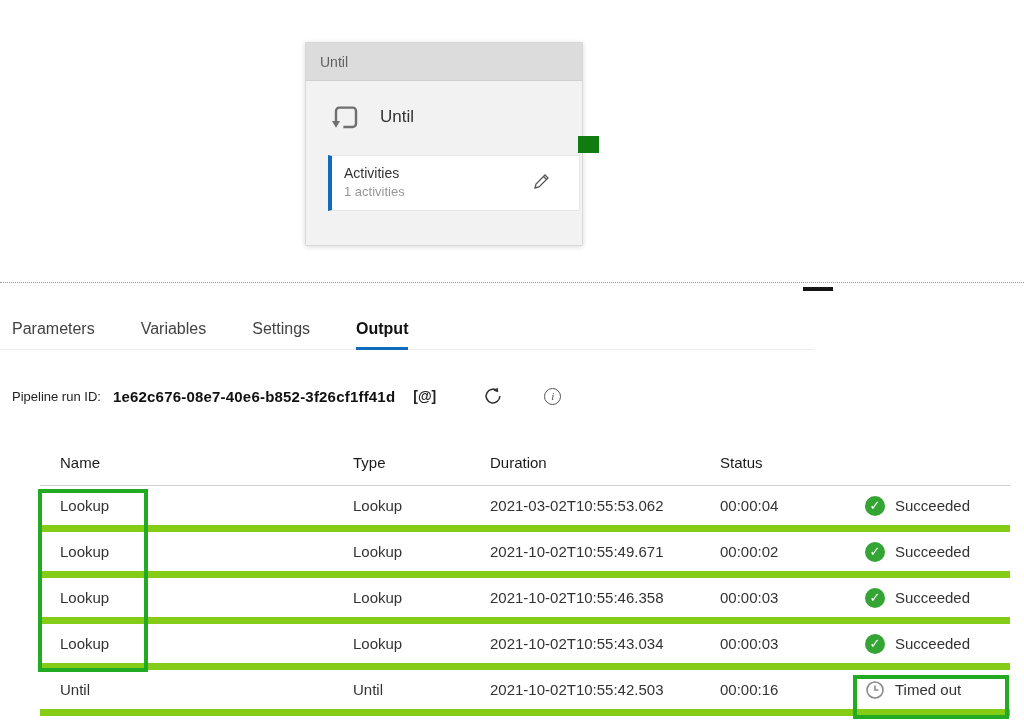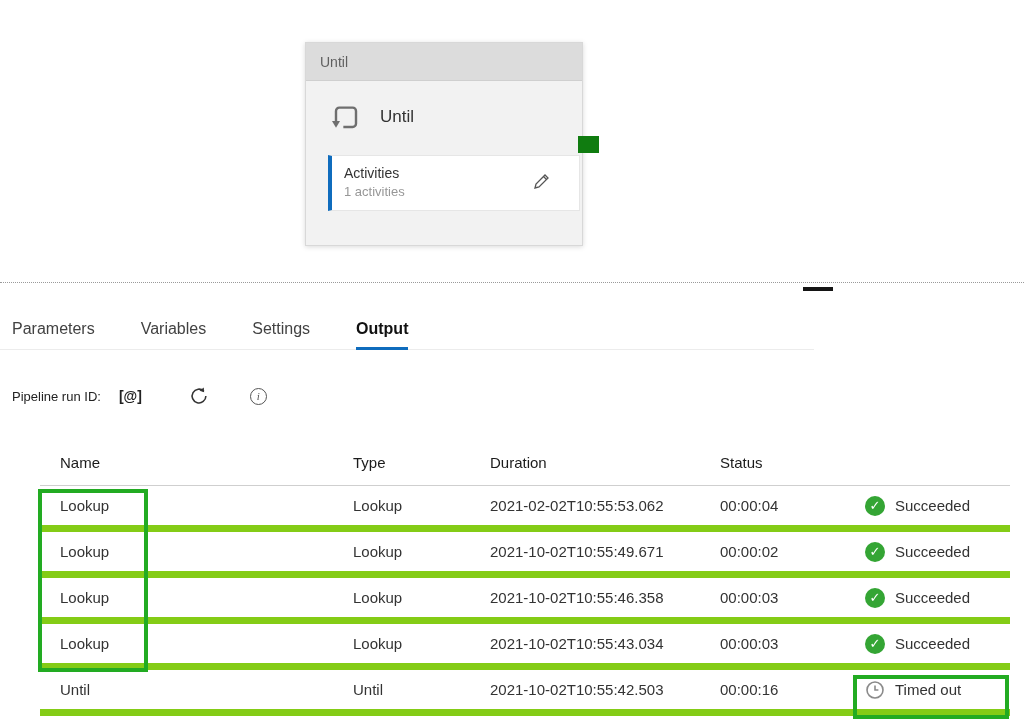--- a/index.html
+++ b/index.html
@@ -113,40 +113,41 @@
 
 <div class="tabs">
   <div class="tab">Parameters</div>
   <div class="tab">Variables</div>
   <div class="tab">Settings</div>
   <div class="tab active">Output</div>
 </div>
 
 <div class="runid-row">
   <span class="runid-label">Pipeline run ID:</span>
+  <span class="runid-value">1e62c676-08e7-40e6-b852-3f26cf1ff41d</span>
   <span class="bracket-icon">[@]</span>
   <svg class="refresh-icon" viewBox="0 0 24 24">
     <path d="M19.5 12 a7.5 7.5 0 1 1-2.2-5.3" fill="none" stroke="#333" stroke-width="1.7"></path>
     <polygon points="17.2,2.6 17.6,8 12.6,6.2" fill="#333"></polygon>
   </svg>
   <span class="info-icon">i</span>
 </div>
 
 <div class="run-table">
   <div class="t-row head">
     <div class="t-cell">Name</div>
     <div class="t-cell">Type</div>
     <div class="t-cell">Duration</div>
     <div class="t-cell">Status</div>
   </div>
 
   <div class="t-row">
     <div class="t-cell">Lookup</div>
     <div class="t-cell">Lookup</div>
-    <div class="t-cell">2021-02-02T10:55:53.062</div>
+    <div class="t-cell">2021-03-02T10:55:53.062</div>
     <div class="t-cell">00:00:04</div>
     <div class="t-cell status-cell">
       <span class="check-circle">✓</span>
       <span>Succeeded</span>
     </div>
   </div>
 
   <div class="t-row">
     <div class="t-cell">Lookup</div>
     <div class="t-cell">Lookup</div>

